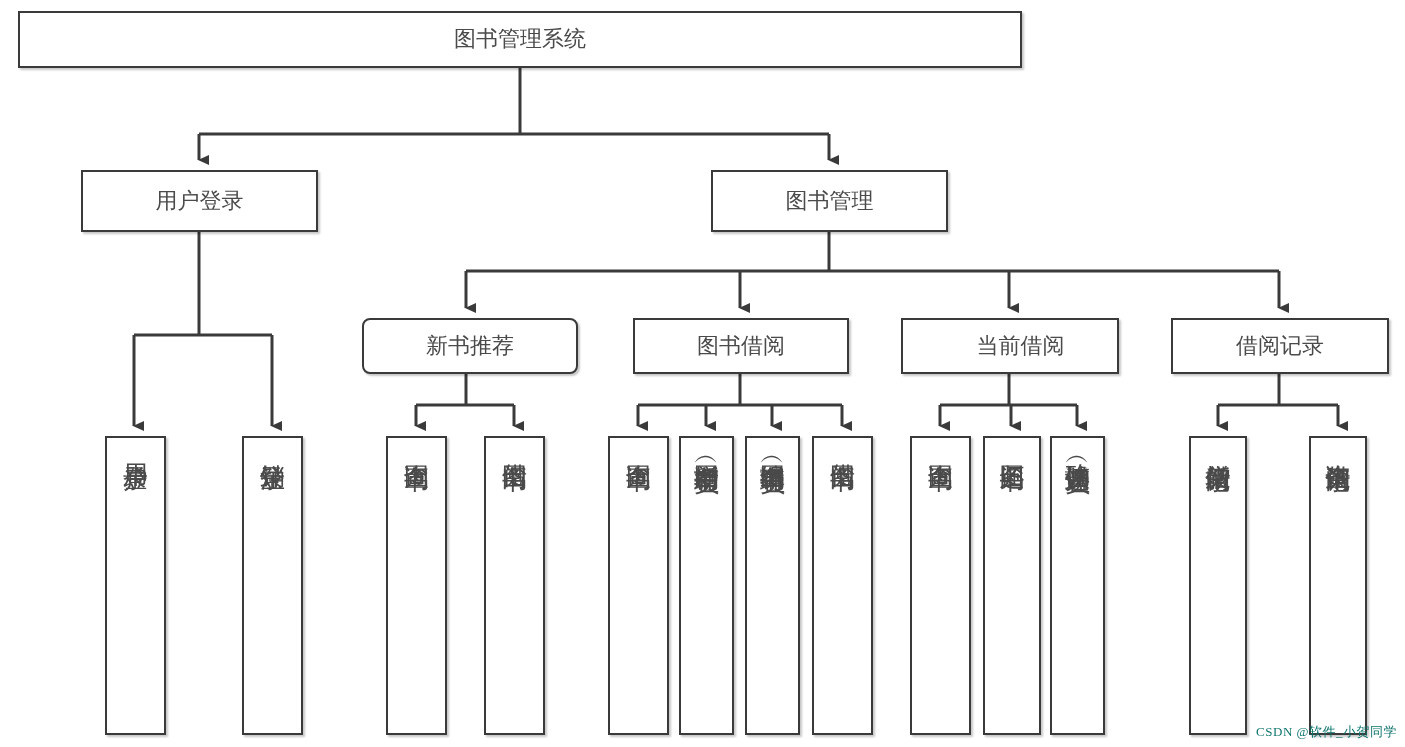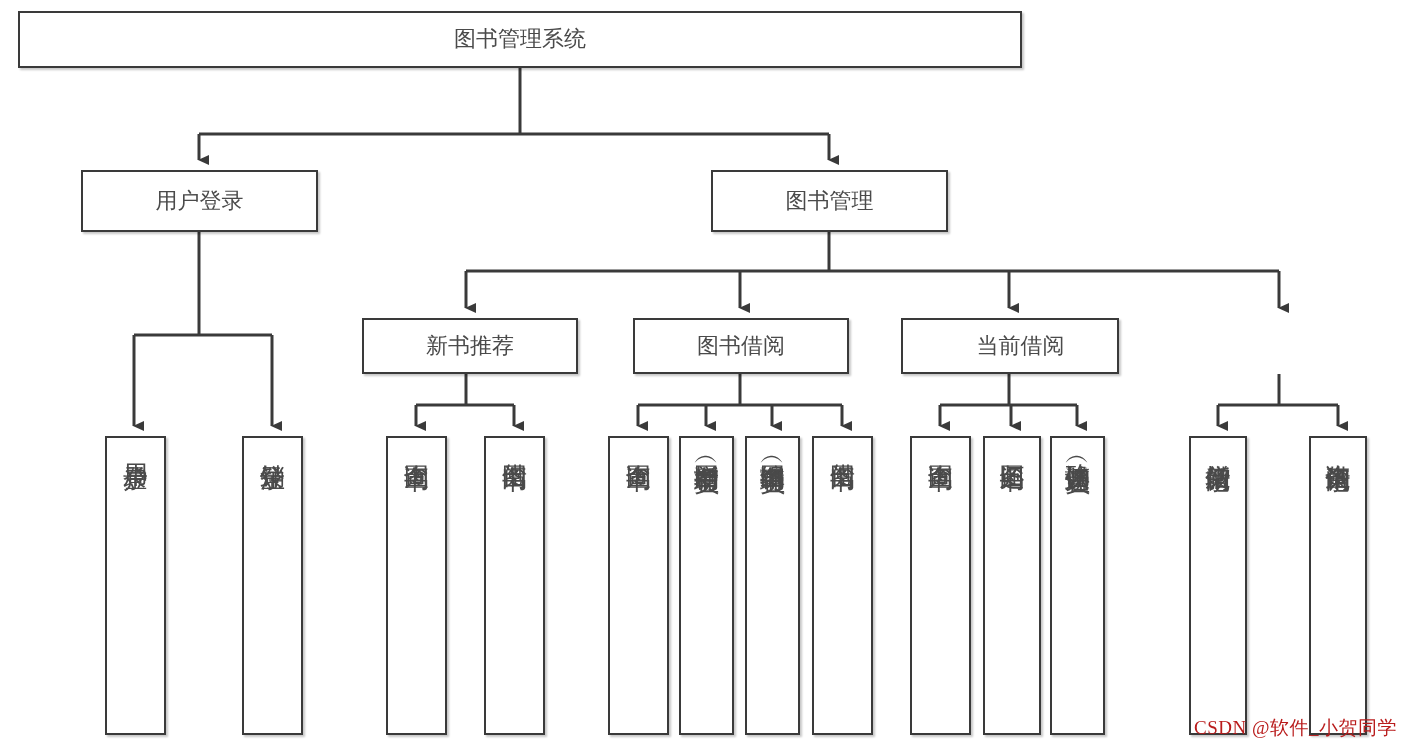--- a/index.html
+++ b/index.html
@@ -56,22 +56,22 @@
     writing-mode: vertical-rl;
     text-orientation: upright;
     font-size: 25px;
     letter-spacing: 1px;
     line-height: 1;
   }
   #watermark {
     position: absolute;
     right: 8px;
     bottom: 6px;
-    font-size: 19px;
-    color: #b91c1c;
+    font-size: 13px;
+    color: #0f766e;
     letter-spacing: 0.5px;
     z-index: 6;
     white-space: nowrap;
     text-align: center;
   }
 </style>
 </head>
 <body>
 
 <div id="diagram-root">
@@ -143,32 +143,35 @@
   </div>
 
   <div class="node horizontal" style="left: 81px; top: 170px; width: 237px; height: 62px;">
     <span class="node-label">用户登录</span>
   </div>
 
   <div class="node horizontal" style="left: 711px; top: 170px; width: 237px; height: 62px;">
     <span class="node-label">图书管理</span>
   </div>
 
-  <div class="node horizontal" style="left: 362px; top: 318px; width: 216px; height: 56px;">
+  <div class="node horizontal" style="left: 362px; top: 318px; width: 216px; height: 56px; border-radius: 8px;">
     <span class="node-label">新书推荐</span>
   </div>
 
   <div class="node horizontal" style="left: 633px; top: 318px; width: 216px; height: 56px;">
     <span class="node-label">图书借阅</span>
   </div>
 
   <div class="node horizontal" style="left: 901px; top: 318px; width: 218px; height: 56px; padding-left: 21px;">
     <span class="node-label">当前借阅</span>
   </div>
 
+  <div class="node horizontal" style="left: 1171px; top: 318px; width: 218px; height: 56px;">
+    <span class="node-label">借阅记录</span>
+  </div>
 
   <div class="node vertical" style="left: 105px; top: 436px; width: 61px; height: 299px;">
     <span class="node-label">用户登录</span>
   </div>
 
   <div class="node vertical" style="left: 242px; top: 436px; width: 61px; height: 299px;">
     <span class="node-label">注销登录</span>
   </div>
 
   <div class="node vertical" style="left: 386px; top: 436px; width: 61px; height: 299px;">

